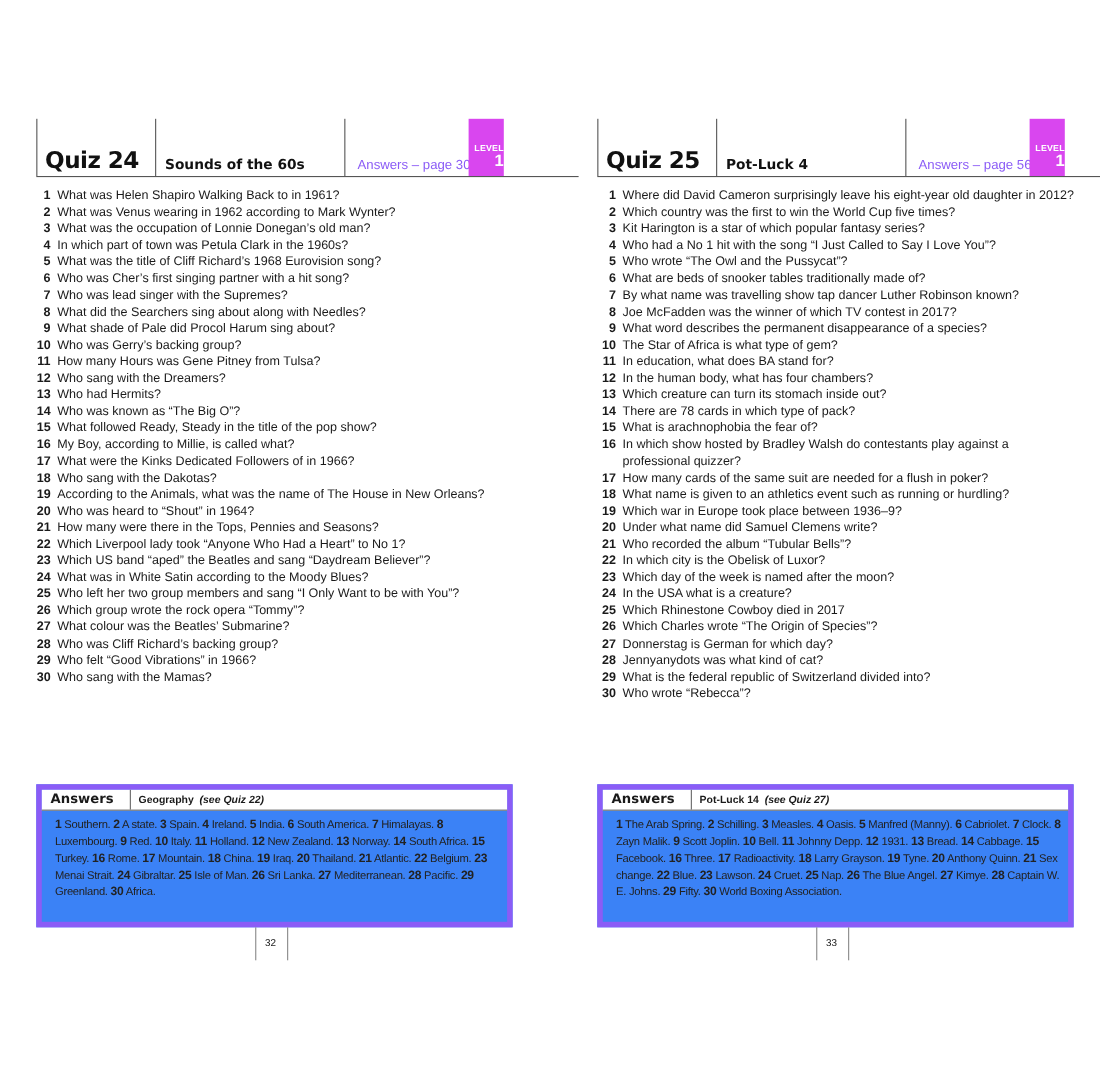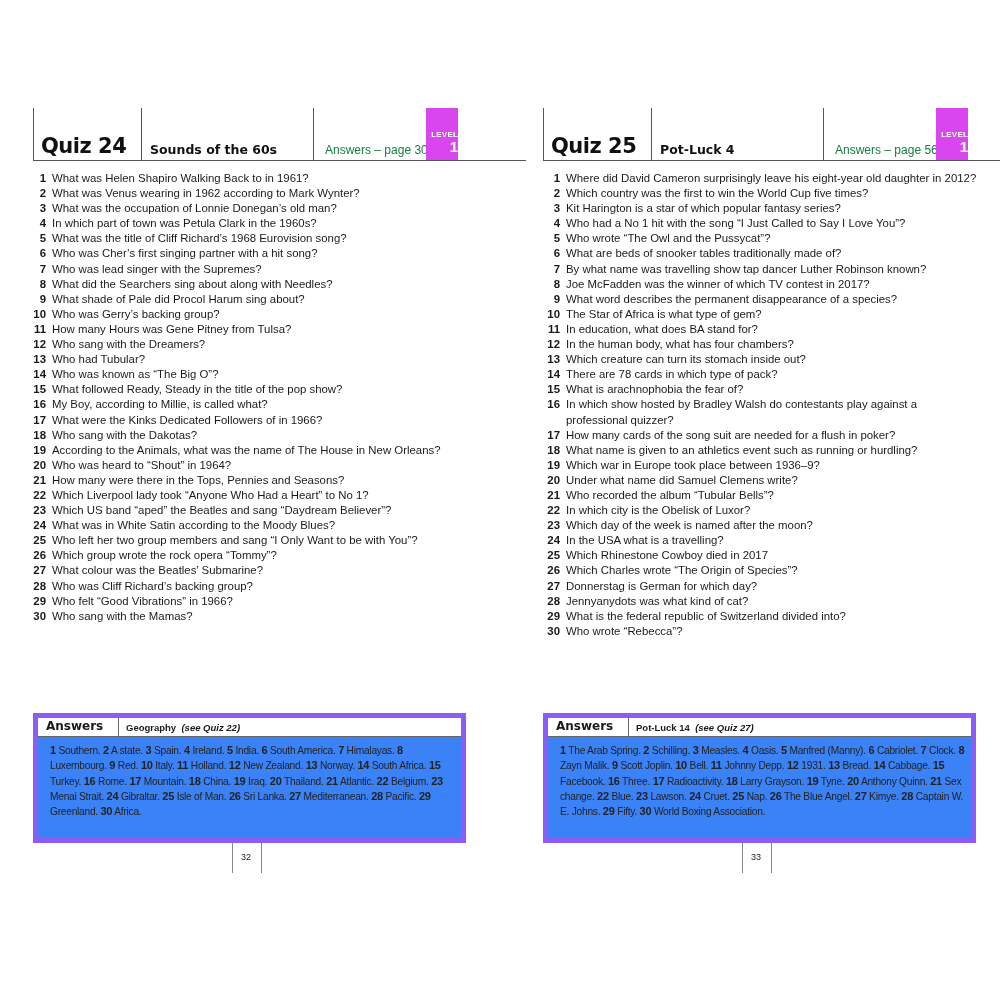--- a/index.html
+++ b/index.html
@@ -7,21 +7,21 @@
          font-family:"Liberation Sans", sans-serif; color:#1a1a1a; }
   .page { position:absolute; top:0; width:430px; height:982px; }
   .page.left { left:33px; }
   .page.right { left:543px; }
 
   .header { position:absolute; top:108px; left:0; width:493px; height:52px; border-bottom:1px solid #555; }
   .header .vline { position:absolute; top:0; width:1px; height:52px; background:#555; }
   .quiz-num { position:absolute; left:8px; bottom:2px; font-family:"DejaVu Sans", sans-serif; font-weight:bold;
               font-size:21px; letter-spacing:-0.5px; color:#111; }
   .quiz-title { position:absolute; bottom:3px; font-family:"DejaVu Sans", sans-serif; font-weight:bold; font-size:12.5px; color:#111; }
-  .quiz-ans { position:absolute; bottom:3px; font-size:12px; color:#15803d; }
+  .quiz-ans { position:absolute; bottom:3px; font-size:12px; color:#8b5cf6; }
   .level { position:absolute; top:0; width:32px; height:52px; background:#d946ef; color:#fff; text-align:right; }
   .level .lbl { display:block; font-size:8px; font-weight:bold; margin-top:22px; letter-spacing:0.2px; }
   .level .num { display:block; font-size:15px; font-weight:bold; line-height:15px; }
 
   .questions { position:absolute; top:171px; left:0; width:430px; margin:0; padding:0; list-style:none; }
   .questions li { position:relative; padding-left:19px; font-size:11.4px; line-height:15.1px; color:#1a1a1a; }
   .questions li .n { position:absolute; left:-6px; width:19px; text-align:right; font-weight:bold; }
   .questions li .t { display:block; }
 
   .answers { position:absolute; top:713px; left:0; width:423px; height:120px; border:5px solid #8b5cf6;
@@ -98,21 +98,21 @@
       <li>
         <span class="n">11</span>
         <span class="t">How many Hours was Gene Pitney from Tulsa?</span>
       </li>
       <li>
         <span class="n">12</span>
         <span class="t">Who sang with the Dreamers?</span>
       </li>
       <li>
         <span class="n">13</span>
-        <span class="t">Who had Tubular?</span>
+        <span class="t">Who had Hermits?</span>
       </li>
       <li>
         <span class="n">14</span>
         <span class="t">Who was known as “The Big O”?</span>
       </li>
       <li>
         <span class="n">15</span>
         <span class="t">What followed Ready, Steady in the title of the pop show?</span>
       </li>
       <li>
@@ -264,21 +264,21 @@
       <li>
         <span class="n">15</span>
         <span class="t">What is arachnophobia the fear of?</span>
       </li>
       <li>
         <span class="n">16</span>
         <span class="t">In which show hosted by Bradley Walsh do contestants play against a professional quizzer?</span>
       </li>
       <li>
         <span class="n">17</span>
-        <span class="t">How many cards of the song suit are needed for a flush in poker?</span>
+        <span class="t">How many cards of the same suit are needed for a flush in poker?</span>
       </li>
       <li>
         <span class="n">18</span>
         <span class="t">What name is given to an athletics event such as running or hurdling?</span>
       </li>
       <li>
         <span class="n">19</span>
         <span class="t">Which war in Europe took place between 1936–9?</span>
       </li>
       <li>
@@ -292,21 +292,21 @@
       <li>
         <span class="n">22</span>
         <span class="t">In which city is the Obelisk of Luxor?</span>
       </li>
       <li>
         <span class="n">23</span>
         <span class="t">Which day of the week is named after the moon?</span>
       </li>
       <li>
         <span class="n">24</span>
-        <span class="t">In the USA what is a travelling?</span>
+        <span class="t">In the USA what is a creature?</span>
       </li>
       <li>
         <span class="n">25</span>
         <span class="t">Which Rhinestone Cowboy died in 2017</span>
       </li>
       <li>
         <span class="n">26</span>
         <span class="t">Which Charles wrote “The Origin of Species”?</span>
       </li>
       <li>

